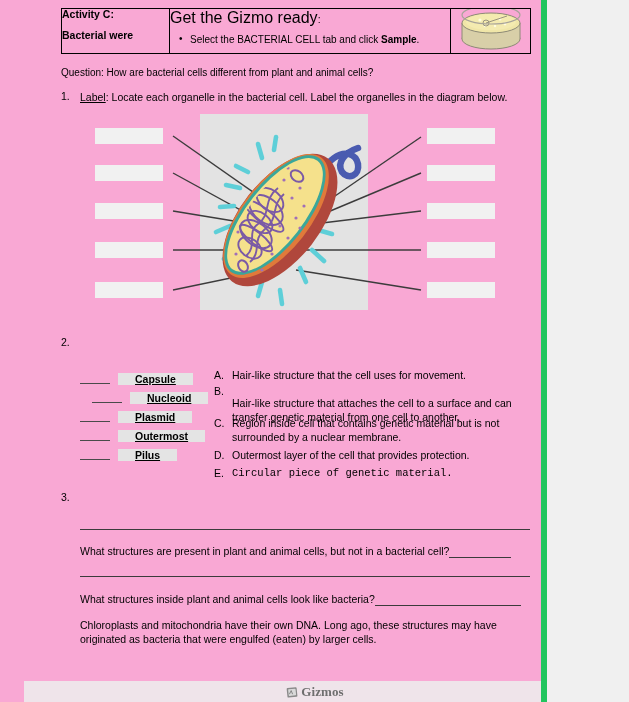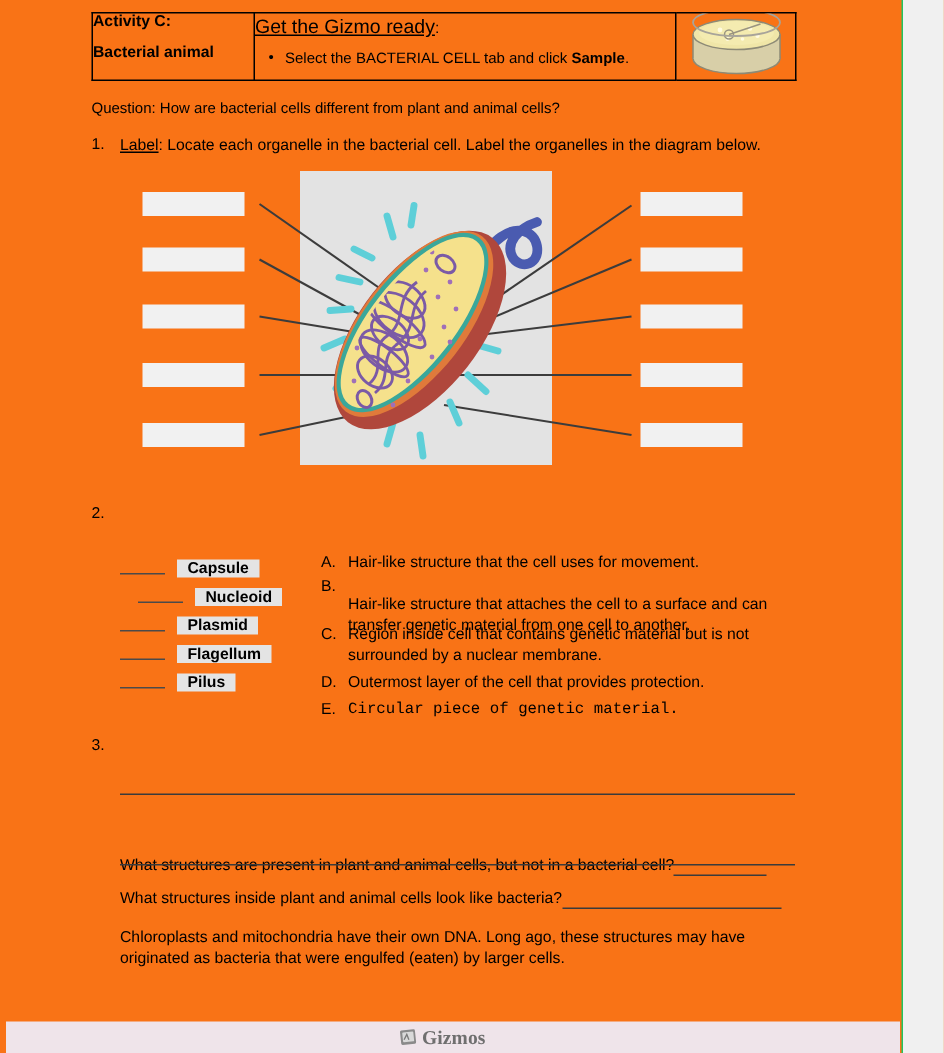--- a/index.html
+++ b/index.html
@@ -12,24 +12,24 @@
     height: 702px;
     position: relative;
     overflow: hidden;
     font-family: "Liberation Sans", sans-serif;
   }
 
   
   #page {
     position: absolute;
     left: 0; top: 0;
-    width: 602px;
+    width: 547px;
     height: 702px;
-    background: #f97316;
-    border-right: 1px solid #22c55e;
+    background: #f9a8d4;
+    border-right: 6px solid #22c55e;
     box-sizing: border-box;
     overflow: hidden;
   }
   #viewer-bg {
     position: absolute;
     left: 598px; top: 0;
     width: 31px; height: 702px;
     background: #f0f0f0;
   }
 
@@ -52,23 +52,22 @@
 
   .activity-line {
     font-size: 10.5px;
     font-weight: bold;
     color: #000;
     line-height: 1.1;
   }
   .activity-line.second { margin-top: 9px; }
 
   .gizmo-ready {
-    font-size: 13px;
-    color: #000;
-    text-decoration: underline;
+    font-size: 16px;
+    color: #000;
     display: inline;
   }
   .gizmo-ready-colon { font-size: 10.5px; color:#000; }
   .instr-list {
     margin: 6px 0 0 0;
     padding-left: 20px;
     list-style: none;
   }
   .instr-list li {
     font-size: 10px;
@@ -156,21 +155,22 @@
     border-bottom: 1.3px solid #4a4a4a;
     height: 9px;
     margin-right: 8px;
     vertical-align: middle;
   }
   .match-term {
     font-size: 10.5px;
     font-weight: bold;
     color: #000;
     background: #e4e4e4;
-    padding: 0 7px;
+    padding: 0 17px;
+    text-decoration: underline;
   }
   .choice {
     position: absolute;
     font-size: 10.5px;
     color: #000;
     line-height: 1.3;
   }
   .choice-letter {
     position: absolute;
     font-size: 10.5px;
@@ -186,21 +186,21 @@
   .inline-blank {
     display: inline-block;
     border-bottom: 1.2px solid #3b3b3b;
     height: 10px;
     vertical-align: bottom;
   }
 
   
   #footer-band {
     position: absolute;
-    left: 4px; top: 681px;
+    left: 24px; top: 681px;
     width: 582px; height: 21px;
     background: #efe4ea;
     padding-left: 14px;
   }
   #footer-logo {
     position: absolute;
     left: 0; top: 0;
     width: 582px; height: 21px;
     display: flex;
     align-items: center;
@@ -225,21 +225,21 @@
 
 <div id="viewer-bg"></div>
 
 <div id="page">
 
   <table class="hdr-table">
     <tbody>
         <tr>
       <td class="hdr-cell-activity">
         <div class="activity-line">Activity C:</div>
-        <div class="activity-line second">Bacterial animal</div>
+        <div class="activity-line second">Bacterial were</div>
       </td>
       <td class="hdr-cell-instr">
         <span class="gizmo-ready">Get the Gizmo ready</span><span class="gizmo-ready-colon">:</span>
         <ul class="instr-list">
           <li><span>Select the BACTERIAL CELL tab and click </span><b>Sample</b><span>.</span></li>
         </ul>
       </td>
       <td class="hdr-cell-img">
         <svg class="petri-wrap" width="72" height="44" viewBox="0 0 72 44">
           <ellipse cx="36" cy="30" rx="29" ry="10" fill="#d8cfa8" stroke="#8d8a76" stroke-width="1"></ellipse>
@@ -385,21 +385,21 @@
     <div class="match-row" style="left:0px; top:5px;">
       <span class="match-blank"></span><span class="match-term">Capsule</span>
     </div>
     <div class="match-row" style="left:12px; top:24px;">
       <span class="match-blank"></span><span class="match-term">Nucleoid</span>
     </div>
     <div class="match-row" style="left:0px; top:43px;">
       <span class="match-blank"></span><span class="match-term">Plasmid</span>
     </div>
     <div class="match-row" style="left:0px; top:62px;">
-      <span class="match-blank"></span><span class="match-term">Flagellum</span>
+      <span class="match-blank"></span><span class="match-term">Outermost</span>
     </div>
     <div class="match-row" style="left:0px; top:81px;">
       <span class="match-blank"></span><span class="match-term">Pilus</span>
     </div>
 
     <div class="choice-letter" style="left:134px; top:5px;">A.</div>
     <div class="choice" style="left:152px; top:5px; width:298px;">Hair-like structure that the cell uses for movement.</div>
 
     <div class="choice-letter" style="left:134px; top:21px;">B.</div>
     <div class="choice" style="left:152px; top:21px; width:305px;margin-top:12px;">Hair-like structure that attaches the cell to a surface and can transfer genetic material from one cell to another.</div>
@@ -411,21 +411,21 @@
     <div class="choice" style="left:152px; top:85px; width:298px;">Outermost layer of the cell that provides protection.</div>
 
     <div class="choice-letter" style="left:134px; top:103px;">E.</div>
     <div class="choice" style="left:152px; top:103px; width:298px;font-family:Liberation Mono, monospace;">Circular piece of genetic material.</div>
   </div>
 
   <div class="num-marker" style="left:61px; top:491px;">3.</div>
 
   <div class="answer-rule" style="left:80px; top:529px; width:450px;"></div>
 
-  <div class="numbered" style="left:80px; top:570px; width:460px;"><span>What structures are present in plant and animal cells, but not in a bacterial cell?</span><span class="inline-blank" style="width:62px;"></span></div>
+  <div class="numbered" style="left:80px; top:544px; width:460px;"><span>What structures are present in plant and animal cells, but not in a bacterial cell?</span><span class="inline-blank" style="width:62px;"></span></div>
 
   <div class="answer-rule" style="left:80px; top:576px; width:450px;"></div>
 
   <div class="numbered" style="left:80px; top:618px; width:450px;">Chloroplasts and mitochondria have their own DNA. Long ago, these structures may have originated as bacteria that were engulfed (eaten) by larger cells.</div>
 
   <div class="numbered" style="left:80px; top:592px; width:460px;"><span>What structures inside plant and animal cells look like bacteria?</span><span class="inline-blank" style="width:146px;"></span></div>
 
   <div id="footer-band">
     <div id="footer-logo">
       <span class="logo-mark">

